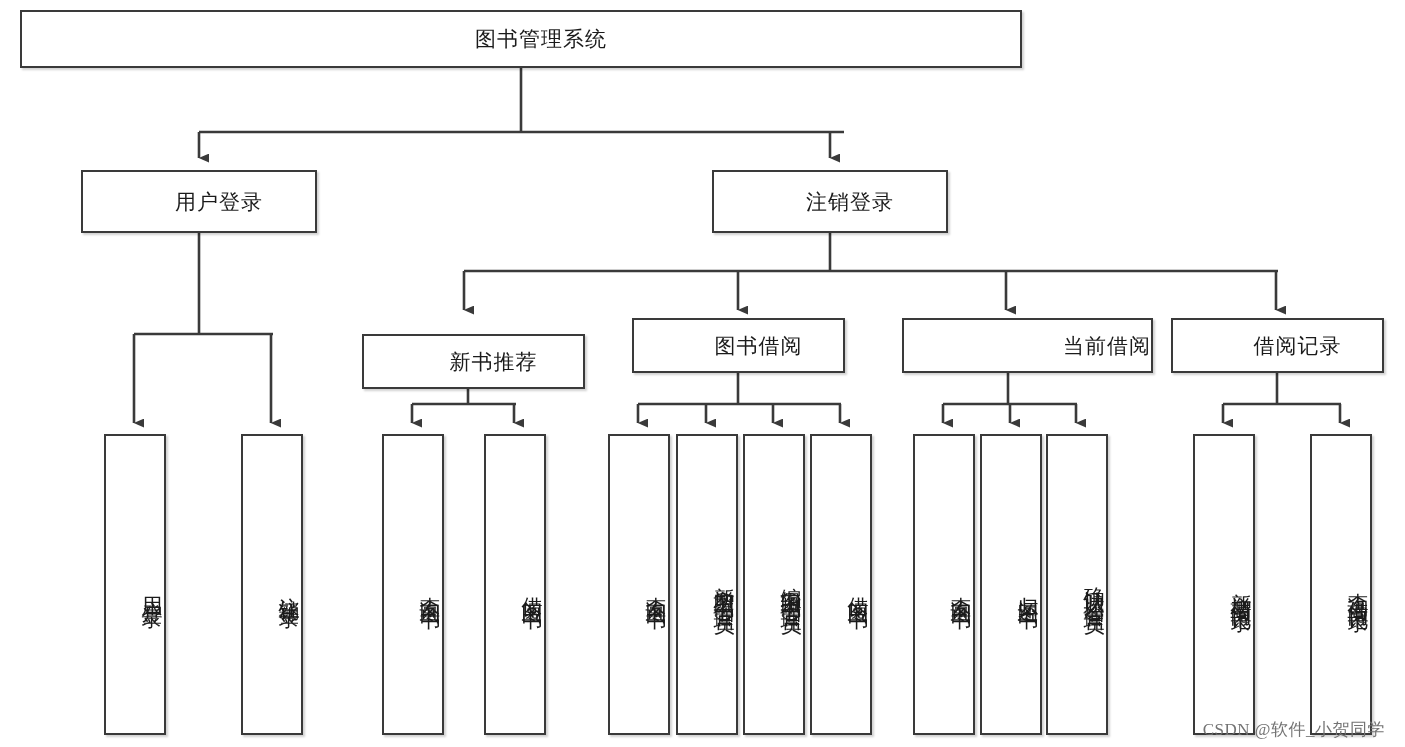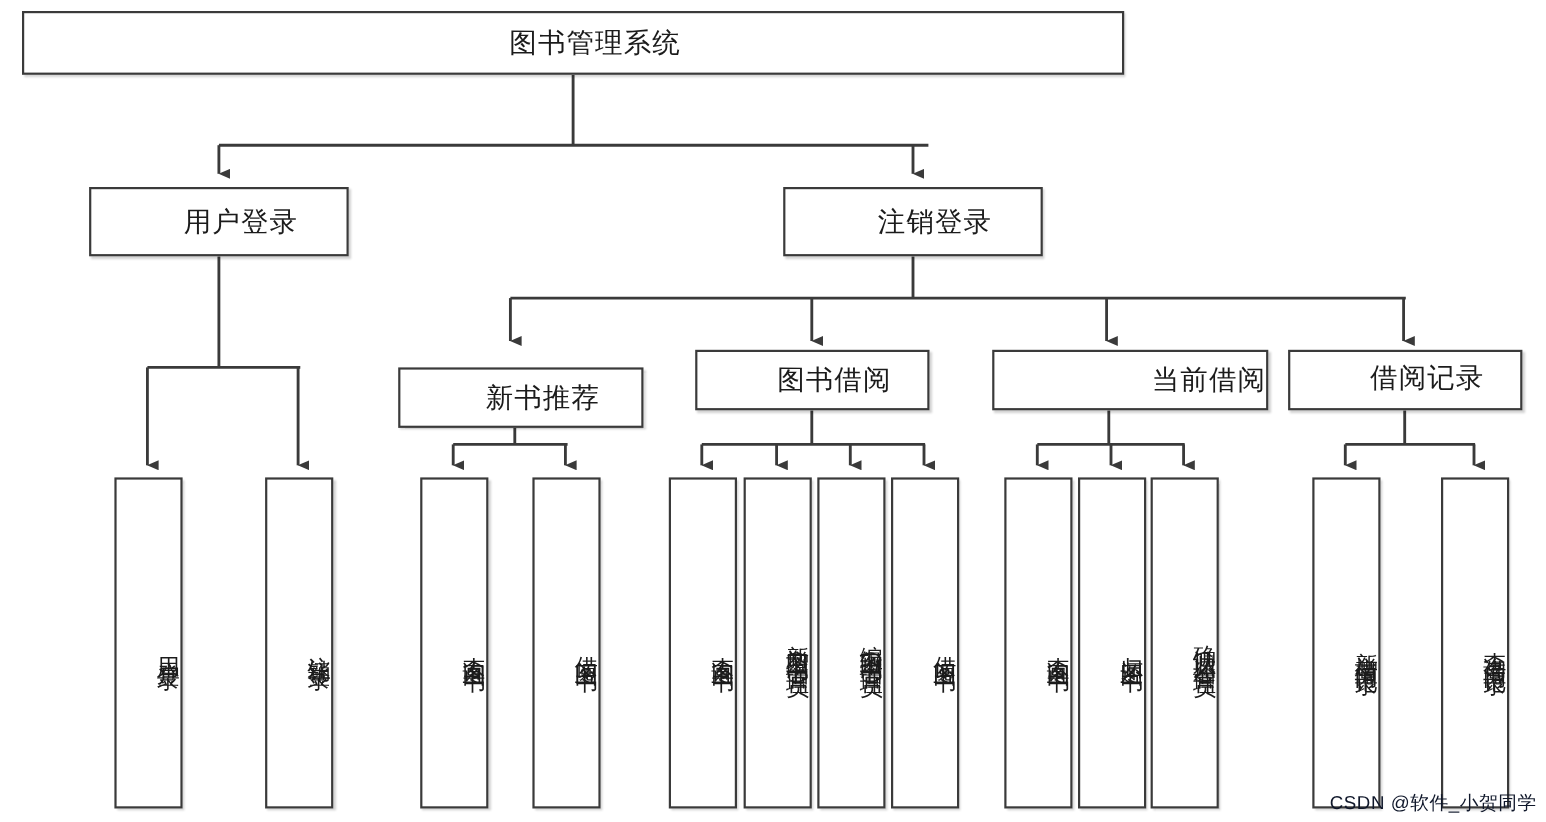--- a/index.html
+++ b/index.html
@@ -30,47 +30,48 @@
     box-sizing: border-box;
     border: 2px solid #3a3a3a;
     background: #ffffff;
     box-shadow: 2px 2px 2px rgba(0,0,0,0.18);
     display: flex;
     align-items: center;
     justify-content: center;
     color: #1b1b1b;
   }
   .node.horiz {
-    font-size: 25px;
+    font-size: 21px;
     letter-spacing: 1px;
     line-height: 1.2;
     padding-left: 40px;
   }
   .node.vert {
     writing-mode: vertical-rl;
     text-orientation: upright;
     font-size: 21px;
     letter-spacing: 4px;
     line-height: 1.15;
     padding-top: 6px;
     align-items: flex-start;
     justify-content: center;
   }
   .node .label {
     display: block;
     white-space: pre;
   }
   .watermark {
     position: absolute;
-    right: 8px;
+    right: 20px;
     bottom: 6px;
     font-size: 17px;
-    color: #0f172a;
+    color: #737373;
     letter-spacing: 0.5px;
     user-select: none;
+    font-family: Liberation Serif, serif;
   }
 </style>
 </head>
 <body>
 
 <div id="canvas">
 
   <svg class="wires" viewBox="0 0 1405 747">
     <defs>
       <marker id="arr" markerWidth="9" markerHeight="11" refX="4.5" refY="10.2" orient="auto-start-reverse" markerUnits="userSpaceOnUse">
@@ -134,21 +135,21 @@
 
   <div class="node horiz" style="left:362px; top:318px; width:223px; height:55px;margin-top:16px;">
     <span class="label">新书推荐</span>
   </div>
   <div class="node horiz" style="left:632px; top:318px; width:213px; height:55px;justify-content:center;">
     <span class="label">图书借阅</span>
   </div>
   <div class="node horiz" style="left:902px; top:318px; width:251px; height:55px;justify-content:flex-end;">
     <span class="label">当前借阅</span>
   </div>
-  <div class="node horiz" style="left:1171px; top:318px; width:213px; height:55px;font-family:Liberation Mono, monospace;">
+  <div class="node horiz" style="left:1171px; top:318px; width:213px; height:55px;">
     <span class="label">借阅记录</span>
   </div>
 
   <div class="node vert" style="left:104px; top:434px; width:62px; height:301px;">
     <span class="label">用户登录</span>
   </div>
   <div class="node vert" style="left:241px; top:434px; width:62px; height:301px;">
     <span class="label">注销登录</span>
   </div>
 

